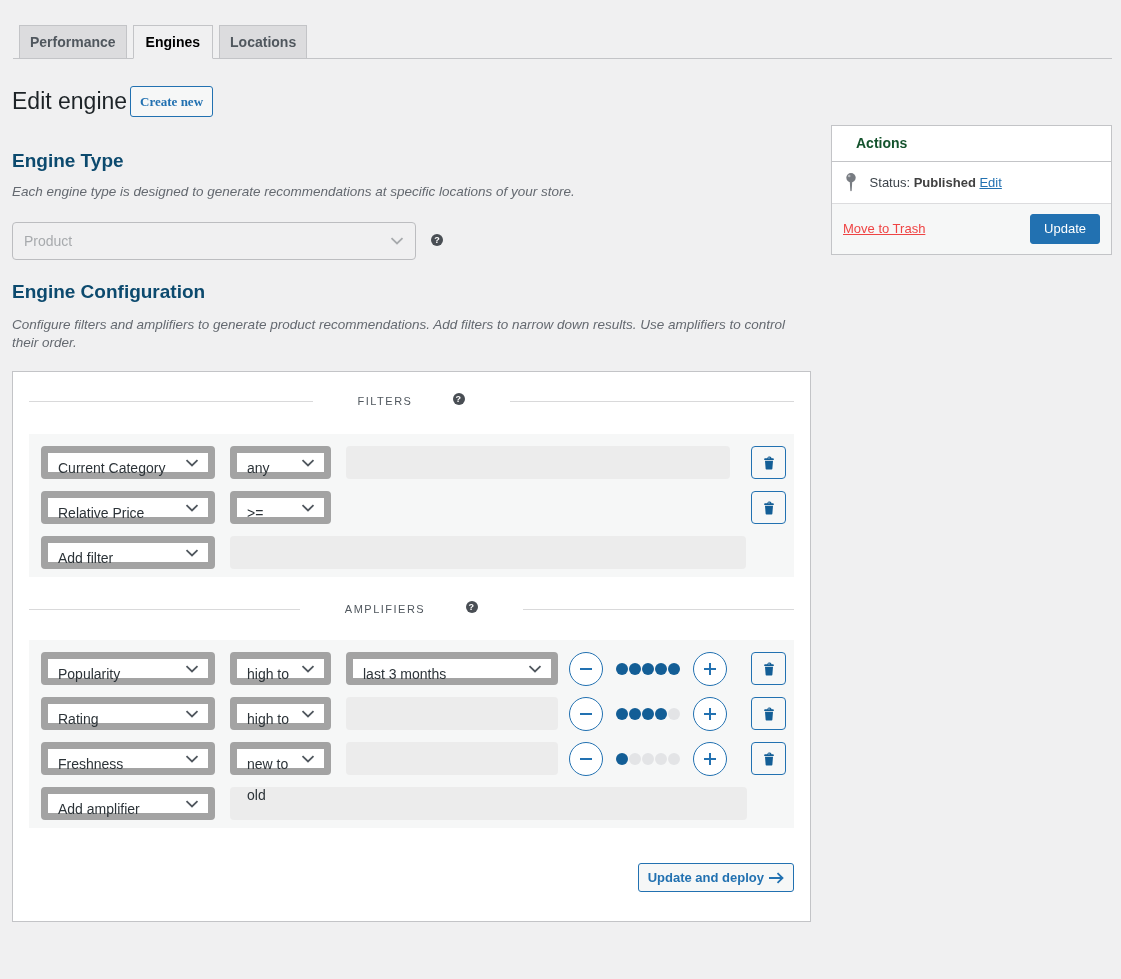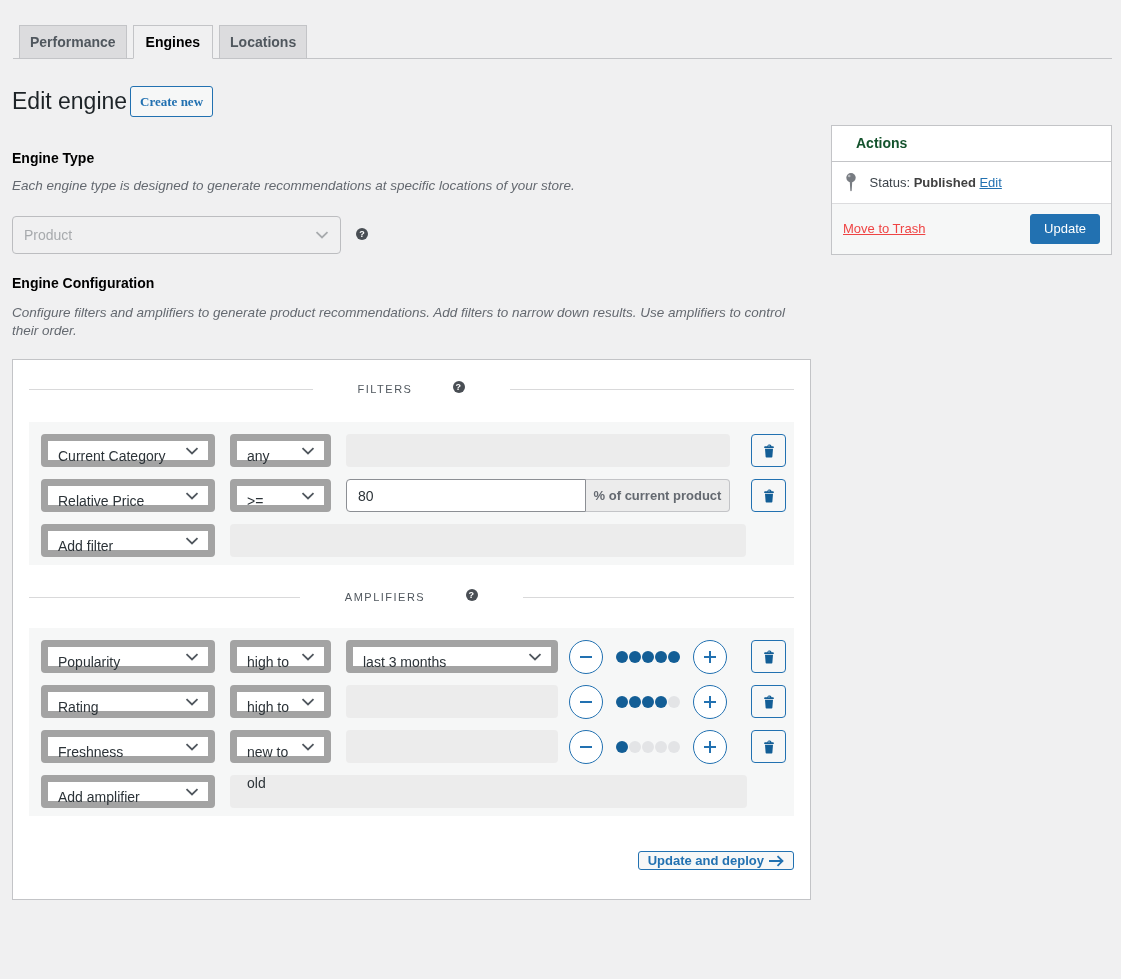--- a/index.html
+++ b/index.html
@@ -47,21 +47,21 @@
   border:1px solid #2271b1; border-radius:3px; background:#f6f7f7;
   color:#2271b1; font-size:13px; font-weight:bold; line-height:29px; padding:0 9px;
   text-decoration:none;
   font-family:Liberation Serif, serif;
 }
 input.engine-title {
   display:block; margin-top:10px; width:799px; height:36px;
   border:1px solid #8c8f94; border-radius:4px; background:#fff;
   font-family:"Liberation Sans",sans-serif; font-size:20px; color:#2c3338; padding:0 12px;
 }
-h2.section { font-size:14px; font-weight:bold; color:#000000; }
+h2.section { font-size:19px; font-weight:bold; color:#0c4a6e; }
 .desc { font-style: italic; color:#646970; font-size:13.5px; line-height:18px; }
 
 .sel {
   position:relative; height:38px; border:1px solid #bcbdc0; border-radius:4px;
   background:#f0f0f1; color:#a7aaad; font-size:14px; line-height:36px; padding:0 30px 0 11px;
 }
 .sel svg { position:absolute; right:11px; top:50%; margin-top:-4px; }
 .helpicon { display:inline-block; vertical-align:middle; }
 
 .sidebar {
@@ -128,42 +128,42 @@
 }
 .circ .h, .circ .v { position:absolute; background:#2271b1; }
 .circ .h { left:10px; right:10px; top:50%; margin-top:-1px; height:2px; }
 .circ .v { top:10px; bottom:10px; left:50%; margin-left:-1px; width:2px; }
 .dots { display:flex; flex:none; margin:0 13px; }
 .dot { width:12px; height:12px; border-radius:50%; background:#135e96; margin-right:1px; }
 .dot:last-child { margin-right:0; }
 .dot.off { background:#e3e4e6; }
 .deployrow { margin:35px 16px 0; text-align:right; }
 .btn-deploy {
-  display:inline-flex; align-items:center; height:19px; padding:0 9px;
+  display:inline-flex; align-items:center; height:29px; padding:0 9px;
   border:1px solid #2271b1; border-radius:3px; background:#f6f7f7;
   color:#2271b1; font-size:13px; font-weight:bold; text-decoration:none;
 }
 .btn-deploy svg { margin-left:5px; }
 </style>
 </head>
 <body>
 <div class="nav-tab-wrapper">
   <a class="nav-tab">Performance</a><a class="nav-tab nav-tab-active">Engines</a><a class="nav-tab">Locations</a>
 </div>
 
 <div class="main">
   <div class="titlerow">
     <h1 class="title">Edit engine</h1><a class="create-new">Create new</a>
   </div>
 
   <h2 class="section" style="margin-top:33px;">Engine Type</h2>
   <p class="desc" style="margin-top:11px;">Each engine type is designed to generate recommendations at specific locations of your store.</p>
 
   <div style="margin-top:21px;">
-    <div class="sel" style="display:inline-block; width:329px; vertical-align:middle;">Product
+    <div class="sel" style="display:inline-block; width:404px; vertical-align:middle;">Product
       <svg width="14" height="8" viewBox="0 0 14 8">
           <path d="M1.5 1.2l5.5 5.3 5.5-5.3" fill="none" stroke="#a7aaad" stroke-width="1.8"></path>
         </svg>
     </div>
     <span class="helpicon" style="margin-left:11px;">
       <svg width="12" height="12" viewBox="0 0 12 12">
           <circle cx="6" cy="6" r="6" fill="#494e54"></circle>
           <text x="6" y="9" font-size="9" font-weight="bold" fill="#fff" text-anchor="middle" font-family="Liberation Sans">?</text>
         </svg>
     </span>
@@ -195,24 +195,20 @@
             </svg>
           </div>
       </div>
       <div class="row">
         <div class="wsel w1">Relative Price<svg width="14" height="8" viewBox="0 0 14 8">
               <path d="M1.5 1.2l5.5 5.3 5.5-5.3" fill="none" stroke="#50575e" stroke-width="1.8"></path>
             </svg></div>
         <div class="wsel w2">&gt;=<svg width="14" height="8" viewBox="0 0 14 8">
               <path d="M1.5 1.2l5.5 5.3 5.5-5.3" fill="none" stroke="#50575e" stroke-width="1.8"></path>
             </svg></div>
-        <div class="grp c3">
-            <input value="80" style="">
-            <div class="addon">% of current product</div>
-          </div>
         <div class="tbtn">
             <svg viewBox="0 0 20 20" width="16" height="16" fill="#135e96">
               <path d="M12.2 4h2.8c.6 0 1 .4 1 1v1.2H4V5c0-.6.4-1 1-1h2.8c.3-1.2 1.4-2 2.7-2s2.4.8 2.7 2zM8.6 4h2.8c-.3-.6-.8-1-1.4-1s-1.1.4-1.4 1zM5 7.2h10l-.8 9.9c0 .5-.4.9-.9.9H6.7c-.5 0-.9-.4-.9-.9L5 7.2z"></path>
             </svg>
           </div>
       </div>
       <div class="row">
         <div class="wsel w1">Add filter<svg width="14" height="8" viewBox="0 0 14 8">
               <path d="M1.5 1.2l5.5 5.3 5.5-5.3" fill="none" stroke="#50575e" stroke-width="1.8"></path>
             </svg></div>

